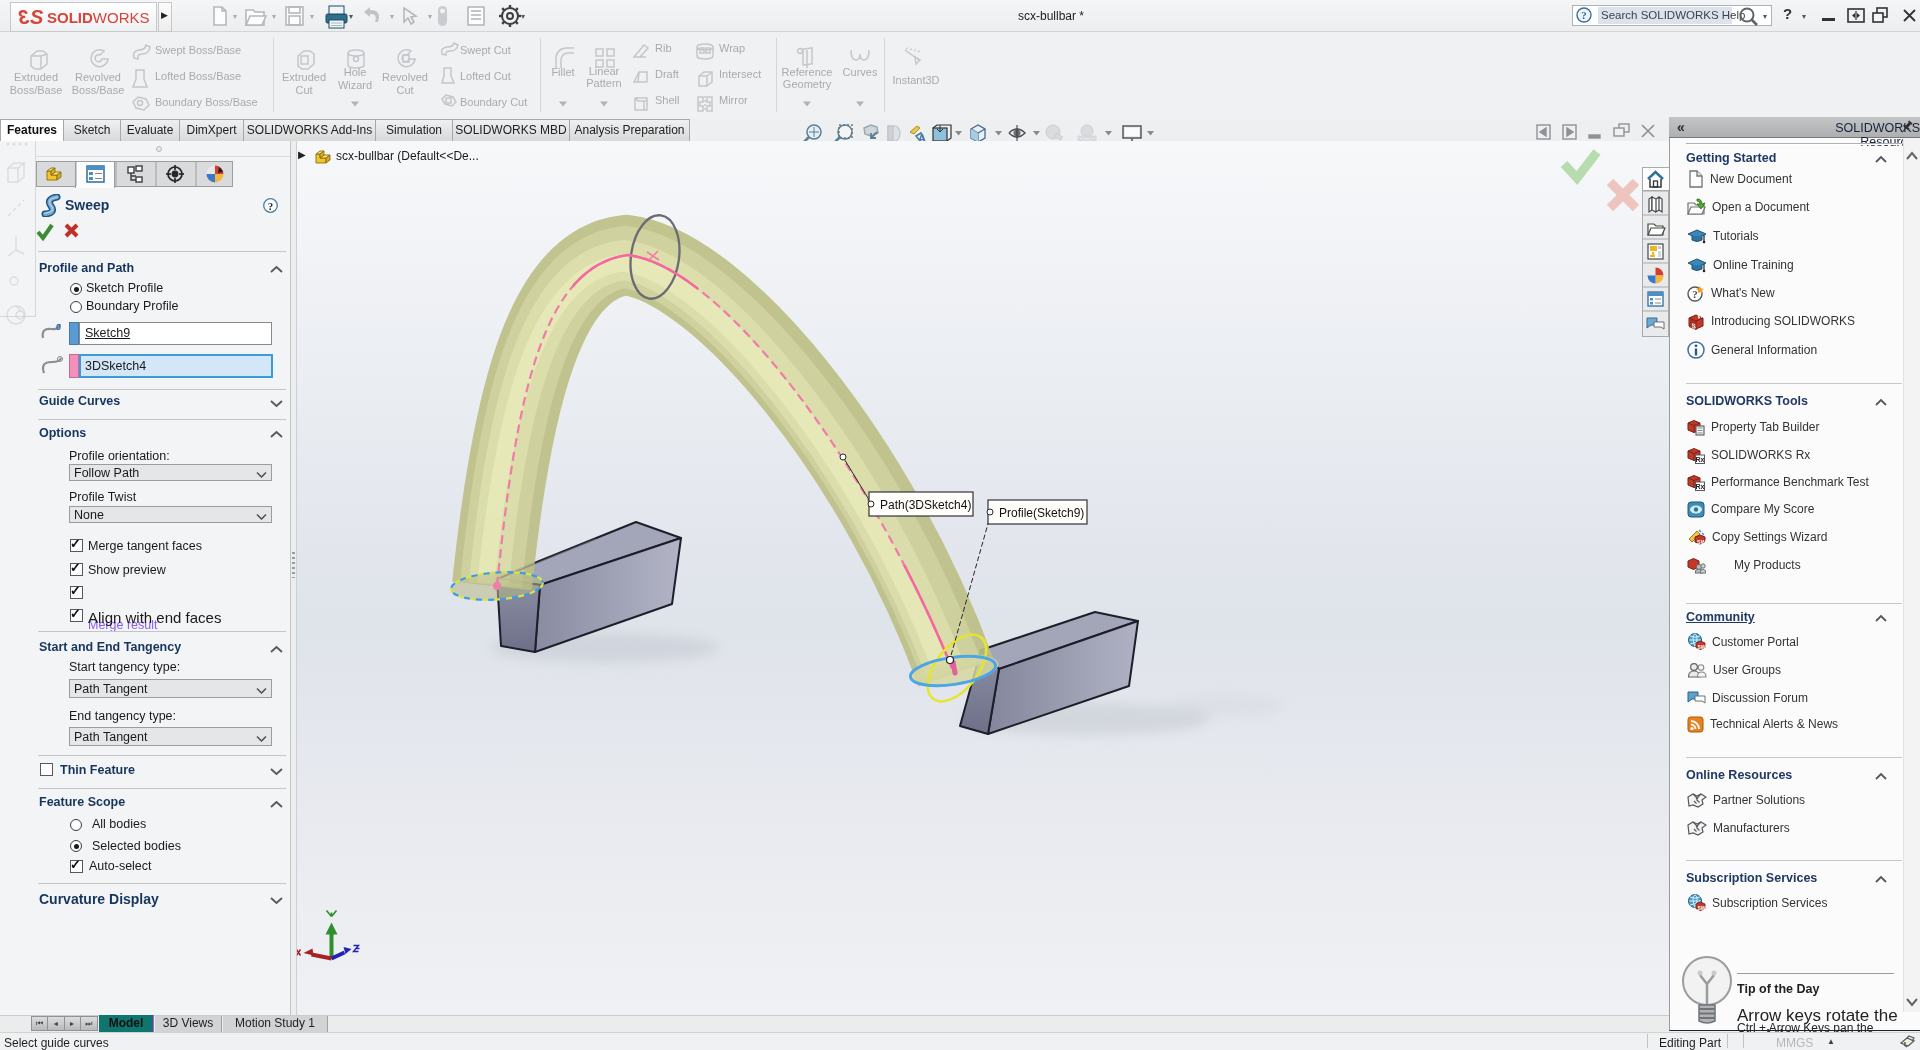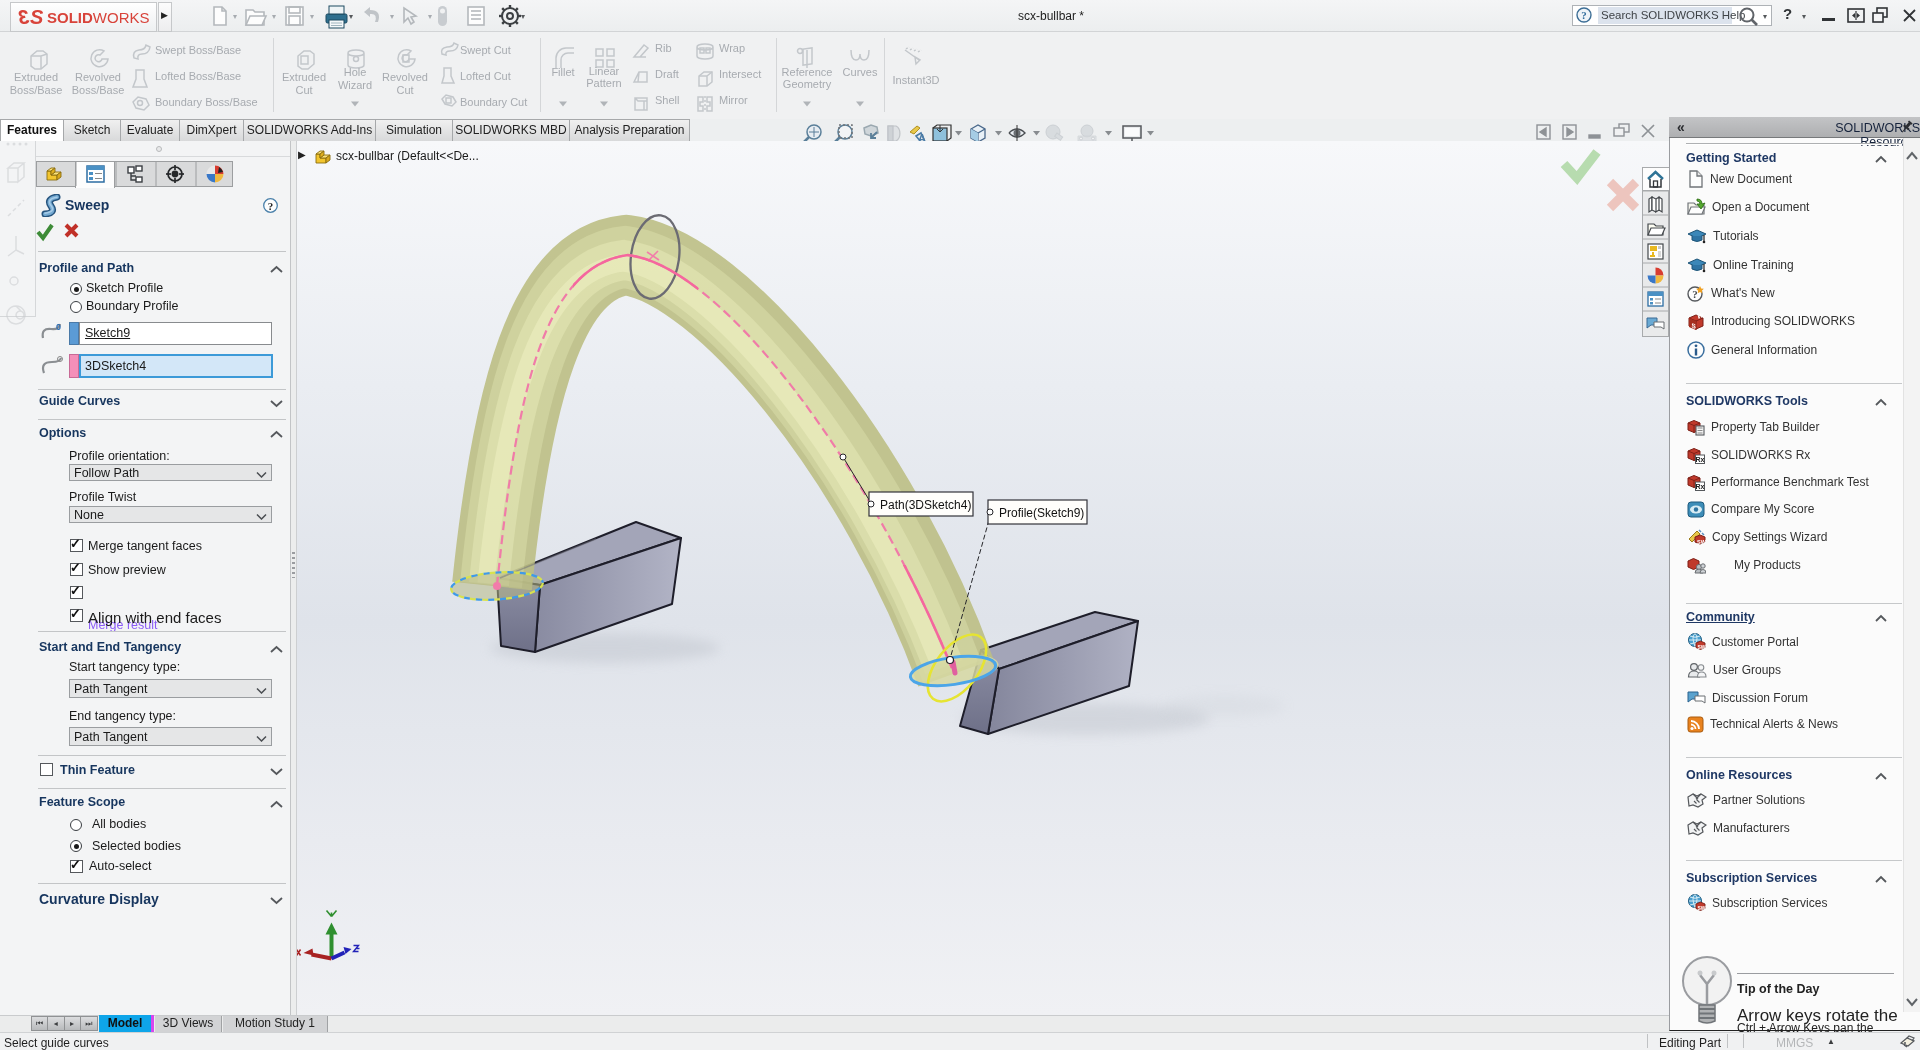--- a/index.html
+++ b/index.html
@@ -921,21 +921,21 @@
     </svg>
 
 <div class="abs" style="left:0;top:1015px;width:1669px;height:17px;background:#ebecec;border-top:1px solid #c9cbcd;"></div>
 <div class="abs" style="left:31px;top:1016px;width:67px;height:15px;background:#c8c9ca;border:1px solid #909294;display:flex;">
   <div class="nvb">⏮</div>
       <div class="nvb">◂</div>
       <div class="nvb">▸</div>
       <div class="nvb" style="border-right:none;">⏭</div>
 </div>
 <style>.nvb{width:16.5px;text-align:center;font-size:8px;color:#3c3e40;line-height:13px;border-right:1px solid #909294;background:linear-gradient(#dcdddf,#b8babc);}</style>
-<div class="abs" style="left:99px;top:1015px;width:55px;height:17px;background:#0ea5e9;border-right:3px solid #d946ef;text-align:center;font-size:12px;font-weight:bold;color:#111;line-height:16px;">Model</div>
+<div class="abs" style="left:99px;top:1015px;width:55px;height:17px;background:#0f766e;border-right:1px solid #d946ef;text-align:center;font-size:12px;font-weight:bold;color:#111;line-height:16px;">Model</div>
 <div class="abs" style="left:155px;top:1016px;width:67px;height:16px;background:#d2d3d5;border-right:1px solid #a0a2a4;text-align:center;font-size:12px;color:#222;line-height:15px;">3D Views</div>
 <div class="abs" style="left:223px;top:1016px;width:105px;height:16px;background:#d2d3d5;border-right:1px solid #a0a2a4;text-align:center;font-size:12px;color:#222;line-height:15px;">Motion Study 1</div>
 
 <div class="abs" style="left:0;top:1032px;width:1920px;height:18px;background:#f0f1f2;border-top:1px solid #d0d2d4;"></div>
 <div class="abs" style="left:4px;top:1036px;font-size:12px;color:#1e1e1e;">Select guide curves</div>
 <div class="abs" style="left:1647px;top:1034px;width:1px;height:14px;background:#c0c2c4;"></div>
 <div class="abs" style="left:1659px;top:1036px;font-size:12px;color:#1e1e1e;">Editing Part</div>
 <div class="abs" style="left:1727px;top:1034px;width:1px;height:14px;background:#c0c2c4;"></div>
 <div class="abs" style="left:1743px;top:1034px;width:1px;height:14px;background:#c0c2c4;"></div>
 <div class="abs" style="left:1776px;top:1036px;font-size:12px;color:#b4b6b8;">MMGS</div>

